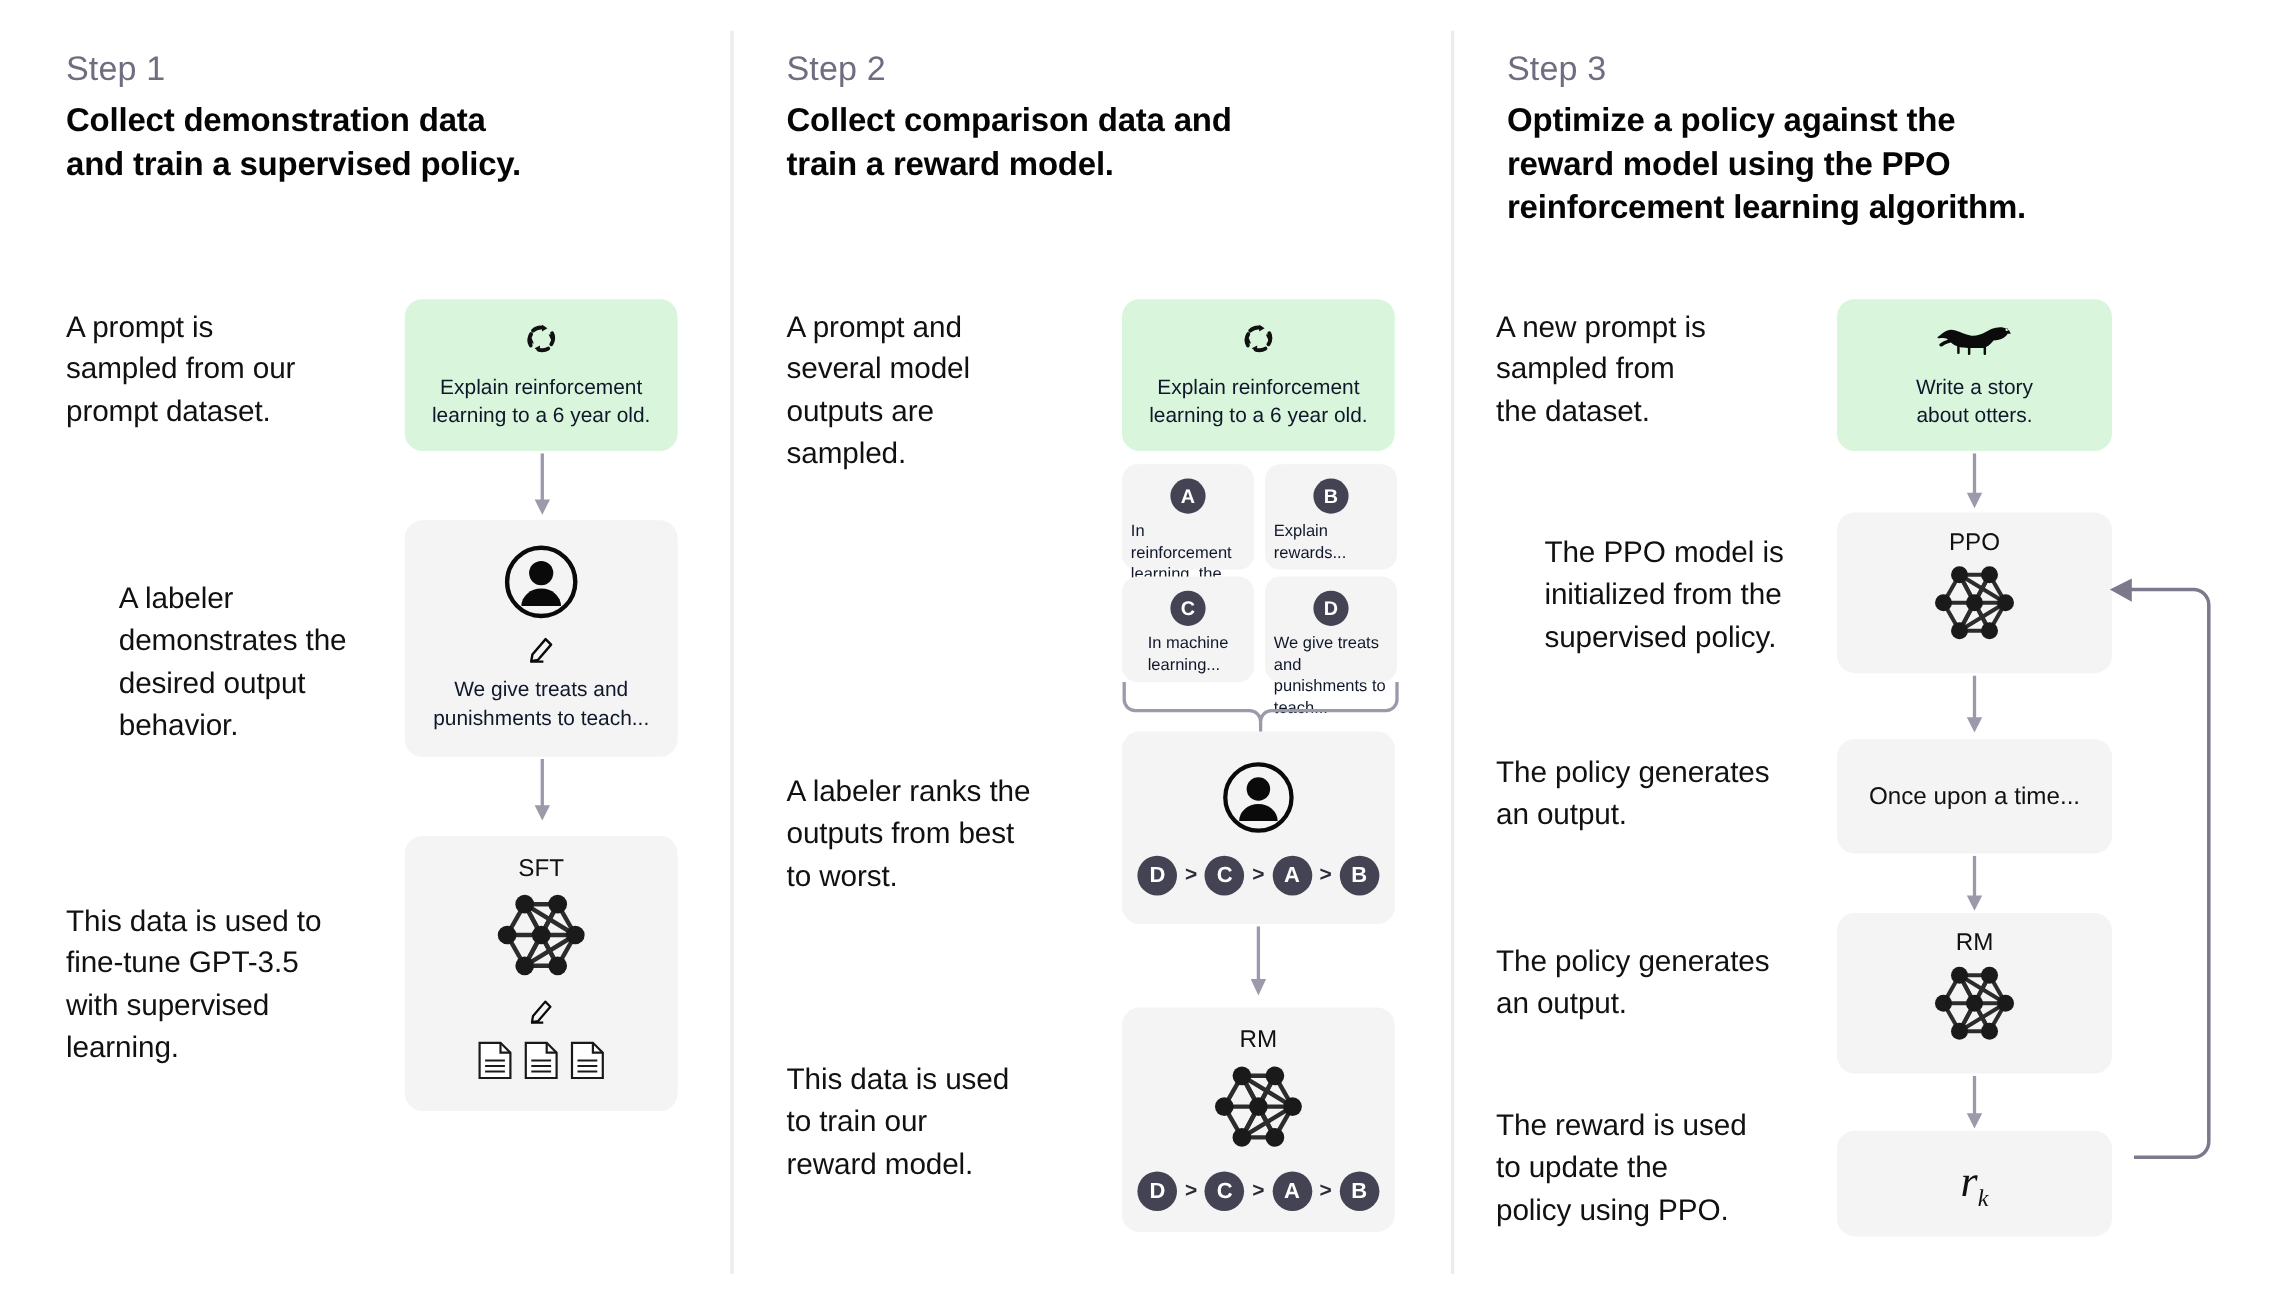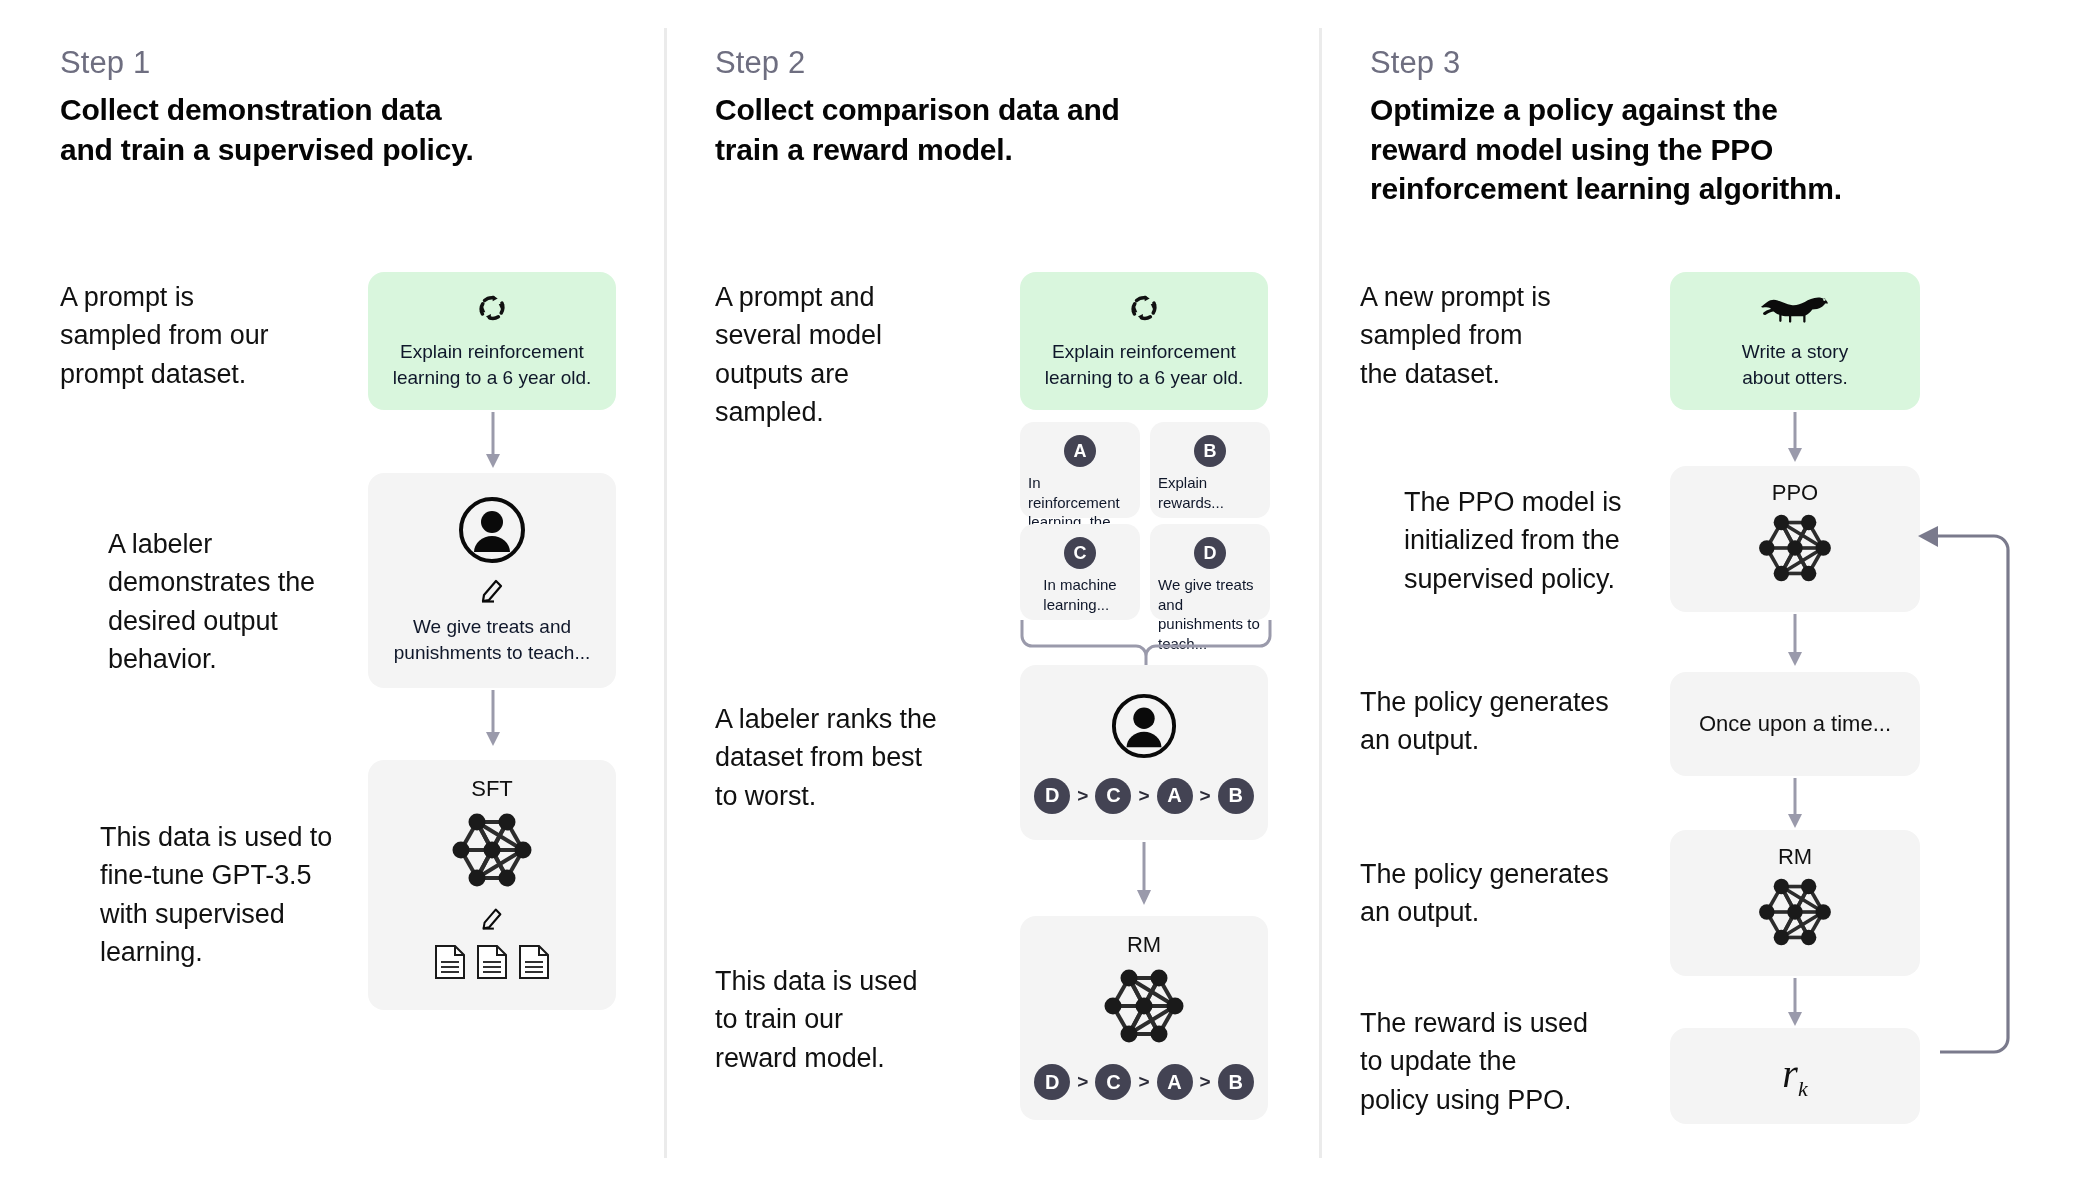--- a/index.html
+++ b/index.html
@@ -173,21 +173,21 @@
     <div class="step-title" style="left:60px; top:90px; width:560px; white-space:pre-line;">Collect demonstration data
 and train a supervised policy.</div>
 
     <div class="para" style="left:60px; top:278px; width:290px; white-space:pre-line;">A prompt is
 sampled from our
 prompt dataset.</div>
     <div class="para" style="left:60px; top:525px; width:300px; white-space:pre-line;margin-left:48px;">A labeler
 demonstrates the
 desired output
 behavior.</div>
-    <div class="para" style="left:60px; top:818px; width:300px; white-space:pre-line;margin-left:40px;">This data is used to
+    <div class="para" style="left:60px; top:818px; width:300px; white-space:pre-line;">This data is used to
 fine-tune GPT-3.5
 with supervised
 learning.</div>
 
     <div class="card green" style="left:368px; top:272px; width:248px; height:138px;">
       <span style="margin-bottom:10px;">
         <svg width="34" height="34" viewBox="0 0 48 48">
           <g fill="none" stroke="#111" stroke-width="5" stroke-linecap="round">
             <path d="M13.5 13.5 A15 15 0 0 1 26 9.6"></path>
             <path d="M38 17 A15 15 0 0 1 37 31"></path>
@@ -319,21 +319,21 @@
 
     <div class="step-label" style="left:50px; top:45px;">Step 2</div>
     <div class="step-title" style="left:50px; top:90px; width:560px; white-space:pre-line;">Collect comparison data and
 train a reward model.</div>
 
     <div class="para" style="left:50px; top:278px; width:300px; white-space:pre-line;">A prompt and
 several model
 outputs are
 sampled.</div>
     <div class="para" style="left:50px; top:700px; width:300px; white-space:pre-line;">A labeler ranks the
-dataset from best
+outputs from best
 to worst.</div>
     <div class="para" style="left:50px; top:962px; width:300px; white-space:pre-line;">This data is used
 to train our
 reward model.</div>
 
     <div class="card green" style="left:355px; top:272px; width:248px; height:138px;">
       <span style="margin-bottom:10px;">
         <svg width="34" height="34" viewBox="0 0 48 48">
           <g fill="none" stroke="#111" stroke-width="5" stroke-linecap="round">
             <path d="M13.5 13.5 A15 15 0 0 1 26 9.6"></path>

